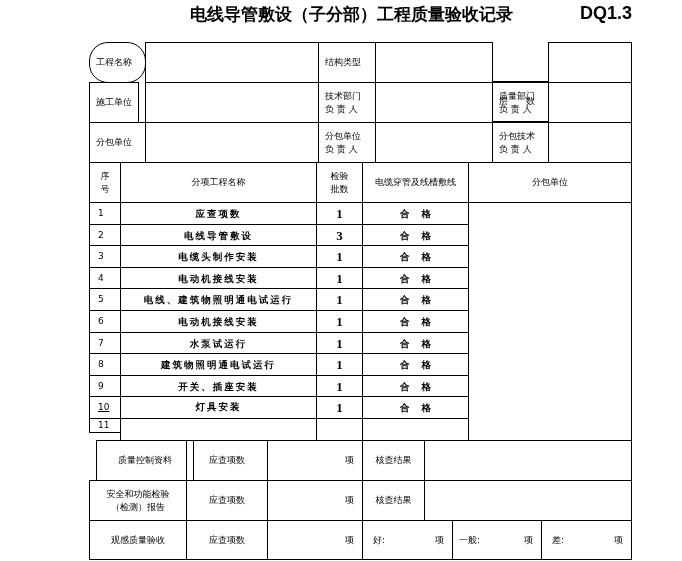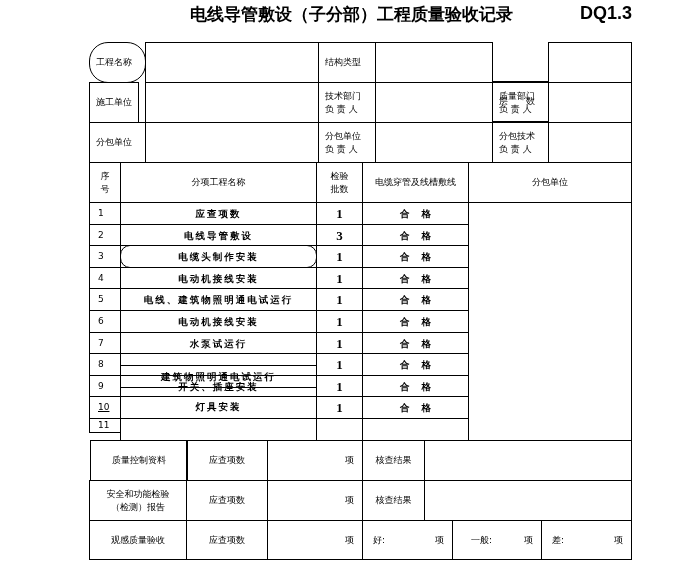--- a/index.html
+++ b/index.html
@@ -86,21 +86,21 @@
         <div class="cell c eval" style="left: 362px; top: 202px; width: 107px; height: 23px;">合格</div>
       </div>
       <div>
         <div class="cell idx" style="left: 89px; top: 224px; width: 32px; height: 22px;">2</div>
         <div class="cell c item" style="left: 120px; top: 224px; width: 197px; height: 22px;">电线导管敷设</div>
         <div class="cell c num" style="left: 316px; top: 224px; width: 47px; height: 22px;">3</div>
         <div class="cell c eval" style="left: 362px; top: 224px; width: 107px; height: 22px;">合格</div>
       </div>
       <div>
         <div class="cell idx" style="left: 89px; top: 245px; width: 32px; height: 23px;">3</div>
-        <div class="cell c item" style="left: 120px; top: 245px; width: 197px; height: 23px; border-radius: 10px;">电缆头制作安装</div>
+        <div class="cell c item" style="left: 120px; top: 245px; width: 197px; height: 23px;">电缆头制作安装</div>
         <div class="cell c num" style="left: 316px; top: 245px; width: 47px; height: 23px;">1</div>
         <div class="cell c eval" style="left: 362px; top: 245px; width: 107px; height: 23px;">合格</div>
       </div>
       <div>
         <div class="cell idx" style="left: 89px; top: 267px; width: 32px; height: 22px;">4</div>
         <div class="cell c item" style="left: 120px; top: 267px; width: 197px; height: 22px;">电动机接线安装</div>
         <div class="cell c num" style="left: 316px; top: 267px; width: 47px; height: 22px;">1</div>
         <div class="cell c eval" style="left: 362px; top: 267px; width: 107px; height: 22px;">合格</div>
       </div>
       <div>
@@ -116,21 +116,21 @@
         <div class="cell c eval" style="left: 362px; top: 310px; width: 107px; height: 23px;">合格</div>
       </div>
       <div>
         <div class="cell idx" style="left: 89px; top: 332px; width: 32px; height: 22px;">7</div>
         <div class="cell c item" style="left: 120px; top: 332px; width: 197px; height: 22px;">水泵试运行</div>
         <div class="cell c num" style="left: 316px; top: 332px; width: 47px; height: 22px;">1</div>
         <div class="cell c eval" style="left: 362px; top: 332px; width: 107px; height: 22px;">合格</div>
       </div>
       <div>
         <div class="cell idx" style="left: 89px; top: 353px; width: 32px; height: 23px;">8</div>
-        <div class="cell c item" style="left: 120px; top: 353px; width: 197px; height: 23px; margin-top: 12px;">建筑物照明通电试运行</div>
+        <div class="cell c item" style="left: 120px; top: 353px; width: 197px; height: 23px;">建筑物照明通电试运行</div>
         <div class="cell c num" style="left: 316px; top: 353px; width: 47px; height: 23px;">1</div>
         <div class="cell c eval" style="left: 362px; top: 353px; width: 107px; height: 23px;">合格</div>
       </div>
       <div>
         <div class="cell idx" style="left: 89px; top: 375px; width: 32px; height: 22px;">9</div>
         <div class="cell c item" style="left: 120px; top: 375px; width: 197px; height: 22px;">开关、插座安装</div>
         <div class="cell c num" style="left: 316px; top: 375px; width: 47px; height: 22px;">1</div>
         <div class="cell c eval" style="left: 362px; top: 375px; width: 107px; height: 22px;">合格</div>
       </div>
       <div>
@@ -142,21 +142,21 @@
       <div>
         <div class="cell idx" style="left: 89px; top: 418px; width: 32px; height: 15px;">11</div>
         <div class="cell c item" style="left: 120px; top: 418px; width: 197px; height: 23px;"></div>
         <div class="cell c num" style="left: 316px; top: 418px; width: 47px; height: 23px;"></div>
         <div class="cell c eval" style="left: 362px; top: 418px; width: 107px; height: 23px;"></div>
       </div>
     </div>
 </div>
 
 <div id="summary">
-  <div class="cell c" style="left:90px;top:440px;width:98px;height:41px;">质量控制资料</div>
+  <div class="cell c" style="left:96px;top:440px;width:98px;height:41px;">质量控制资料</div>
   <div class="cell c" style="left:186px;top:440px;width:82px;height:41px;">应查项数</div>
   <div class="cell r" style="left:267px;top:440px;width:96px;height:41px;">项</div>
   <div class="cell c" style="left:362px;top:440px;width:63px;height:41px;">核查结果</div>
   <div class="cell l" style="left:424px;top:440px;width:208px;height:41px;"></div>
 
   <div class="cell twoc" style="left:89px;top:480px;width:98px;height:41px;">
     <span>安全和功能检验</span>
     <span>（检测）报告</span>
   </div>
   <div class="cell c" style="left:186px;top:480px;width:82px;height:41px;">应查项数</div>
@@ -164,21 +164,21 @@
   <div class="cell c" style="left:362px;top:480px;width:63px;height:41px;">核查结果</div>
   <div class="cell l" style="left:424px;top:480px;width:208px;height:41px;"></div>
 
   <div class="cell c" style="left:89px;top:520px;width:98px;height:40px;">观感质量验收</div>
   <div class="cell c" style="left:186px;top:520px;width:82px;height:40px;">应查项数</div>
   <div class="cell r" style="left:267px;top:520px;width:96px;height:40px;">项</div>
   <div class="cell spread" style="left:362px;top:520px;width:91px;height:40px;">
     <span>好:</span>
     <span>项</span>
   </div>
-  <div class="cell spread" style="left:452px;top:520px;width:90px;height:40px;padding-left:18px;">
+  <div class="cell spread" style="left:452px;top:520px;width:90px;height:40px;padding-left:6px;">
     <span>一般:</span>
     <span>项</span>
   </div>
   <div class="cell spread" style="left:541px;top:520px;width:91px;height:40px;">
     <span>差:</span>
     <span>项</span>
   </div>
 </div>
 
 </body></html>

